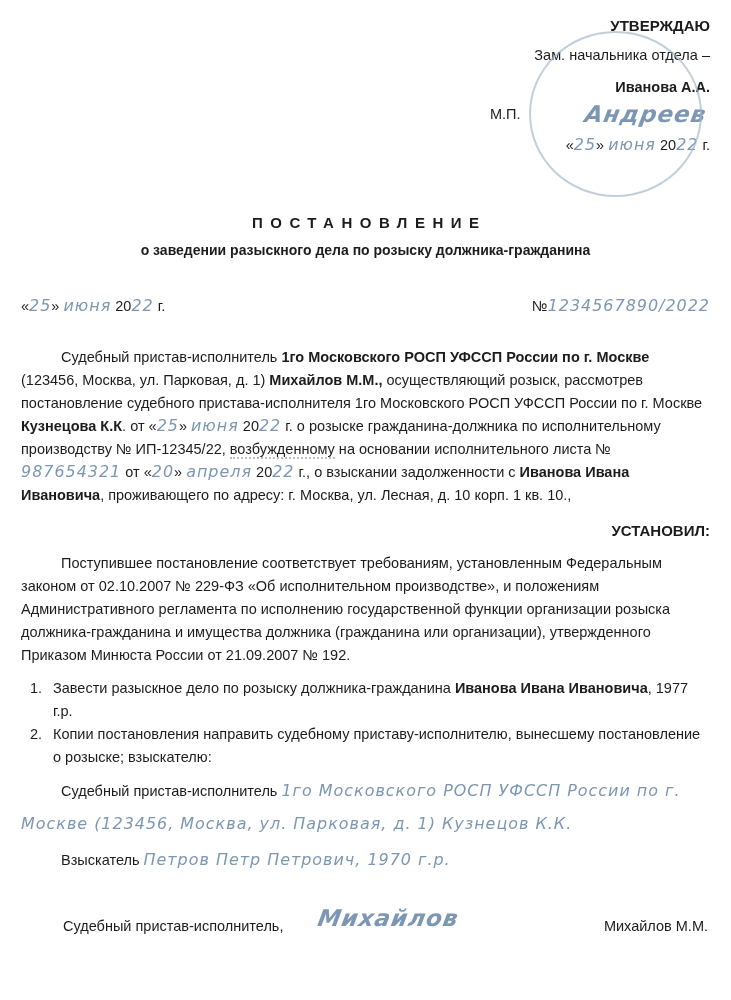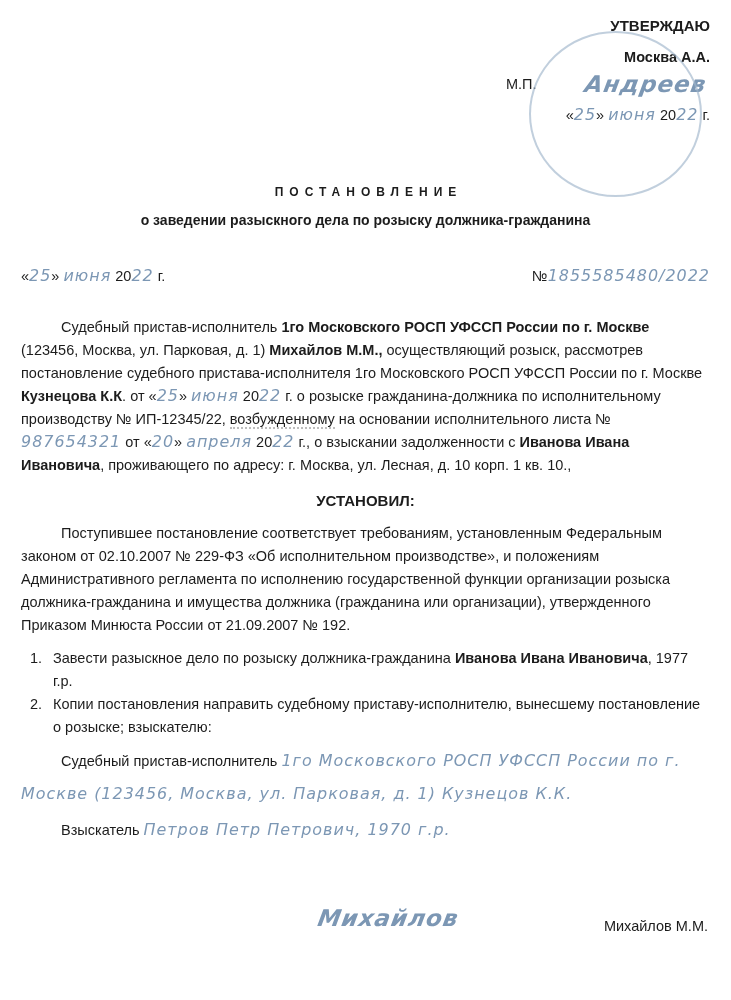--- a/index.html
+++ b/index.html
@@ -32,21 +32,21 @@
     position:relative;
     z-index:1;
   }
   .approval .heading{font-weight:bold;font-size:15px;}
   .approval .line{margin-top:7px;}
   .approval .name{font-weight:bold;margin-top:9px;}
   .mp-row{
     display:flex;
     justify-content:flex-end;
     align-items:center;
-    gap:48px;
+    gap:64px;
     margin-top:4px;
     padding-right:4px;
   }
   .signature{
     display:inline-block;
     font-family:"DejaVu Sans",sans-serif;
     font-style:italic;
     font-weight:bold;
     color:var(--ink);
     font-size:23px;
@@ -65,21 +65,21 @@
     border-radius:50%;
     opacity:.65;
     pointer-events:none;
     z-index:2;
   }
   
   .title{
     margin-top:54px;
     text-align:center;
     font-weight:bold;
-    font-size:12px;
+    font-size:15px;
     letter-spacing:.5em;
     text-indent:.5em;
   }
   .subtitle{
     margin-top:5px;
     text-align:center;
     font-weight:bold;
     font-size:14px;
   }
   
@@ -87,21 +87,21 @@
     margin-top:33px;
     display:flex;
     justify-content:space-between;
     align-items:baseline;
   }
   
   .para{margin-top:16px;text-indent:40px;}
   .para.tight{margin-top:10px;}
   .center-heading{
     margin-top:12px;
-    text-align:center;
+    text-align:right;
     font-weight:bold;
     font-size:15px;
   }
   .list{margin-top:10px;}
   .list-item{
     display:flex;
     align-items:flex-start;
   }
   .list-item .num{
     width:32px;
@@ -146,34 +146,35 @@
 </style>
 </head>
 <body>
 
 <div class="page">
 
   <div class="stamp-circle"></div>
 
   <div class="approval">
     <div class="heading">УТВЕРЖДАЮ</div>
-    <div class="name">Москва А.А.</div>
+    <div class="line">Зам. начальника отдела –</div>
+    <div class="name">Иванова А.А.</div>
     <div class="mp-row">
       <span>М.П.</span>
       <span class="signature">Андреев</span>
     </div>
     <div class="date-row"><span>«</span><span class="run-hw">25</span><span>» </span><span class="run-hw">июня</span><span> 20</span><span class="run-hw">22</span><span> г.</span></div>
   </div>
 
   <div class="title">ПОСТАНОВЛЕНИЕ</div>
   <div class="subtitle">о заведении разыскного дела по розыску должника-гражданина</div>
 
   <div class="meta-row">
     <span><span>«</span><span class="run-hw">25</span><span>» </span><span class="run-hw">июня</span><span> 20</span><span class="run-hw">22</span><span> г.</span></span>
-    <span><span>№</span><span class="run-hw">1855585480/2022</span></span>
+    <span><span>№</span><span class="run-hw">1234567890/2022</span></span>
   </div>
 
   <div class="para" style="margin-top:28px;"><span>Судебный пристав-исполнитель </span><span class="run-b">1го Московского РОСП УФССП России по г. Москве</span><span> (123456, Москва, ул. Парковая, д. 1) </span><span class="run-b">Михайлов М.М.,</span><span> осуществляющий розыск, рассмотрев постановление судебного пристава-исполнителя 1го Московского РОСП УФССП России по г. Москве </span><span class="run-b">Кузнецова К.К</span><span>. от «</span><span class="run-hw">25</span><span>» </span><span class="run-hw">июня</span><span> 20</span><span class="run-hw">22</span><span> г. о розыске гражданина-должника по исполнительному производству № ИП-12345/22, </span><span class="run-sp">возбужденному</span><span> на основании исполнительного листа № </span><span class="run-hw">987654321</span><span> от «</span><span class="run-hw">20</span><span>» </span><span class="run-hw">апреля</span><span> 20</span><span class="run-hw">22</span><span> г., о взыскании задолженности с </span><span class="run-b">Иванова Ивана Ивановича</span><span>, проживающего по адресу: г. Москва, ул. Лесная, д. 10 корп. 1 кв. 10.,</span></div>
 
   <div class="center-heading">УСТАНОВИЛ:</div>
   <div class="para tight">Поступившее постановление соответствует требованиям, установленным Федеральным законом от 02.10.2007 № 229-ФЗ «Об исполнительном производстве», и положениям Административного регламента по исполнению государственной функции организации розыска должника-гражданина и имущества должника (гражданина или организации), утвержденного Приказом Минюста России от 21.09.2007 № 192.</div>
 
 
   <div class="list">
     <div class="list-item">
@@ -186,18 +187,19 @@
     </div>
   </div>
 
   <div class="recipients">
     <div class="para"><span>Судебный пристав-исполнитель </span><span class="run-hw">1го Московского РОСП УФССП России по г. Москве (123456, Москва, ул. Парковая, д. 1) Кузнецов К.К.</span></div>
     <div class="para"><span>Взыскатель </span><span class="run-hw">Петров Петр Петрович, 1970 г.р.</span></div>
   </div>
 
   <div class="footer">
     <div class="row1">
+      <span class="role1">Судебный пристав-исполнитель,</span>
       <span class="signature sig">Михайлов</span>
       <span class="name">Михайлов М.М.</span>
     </div>
   </div>
 
 </div>
 
 </body></html>

